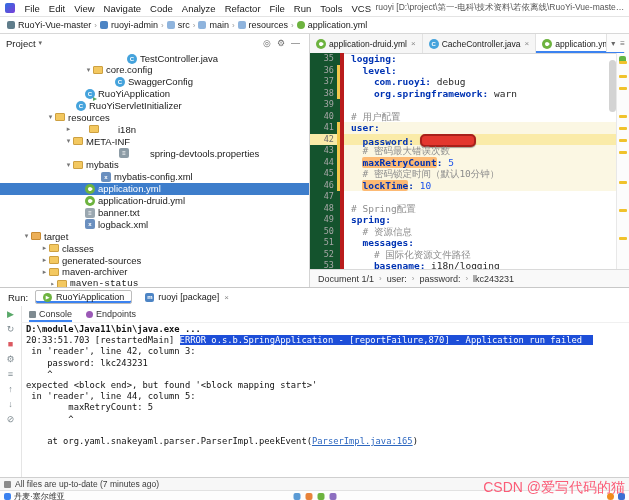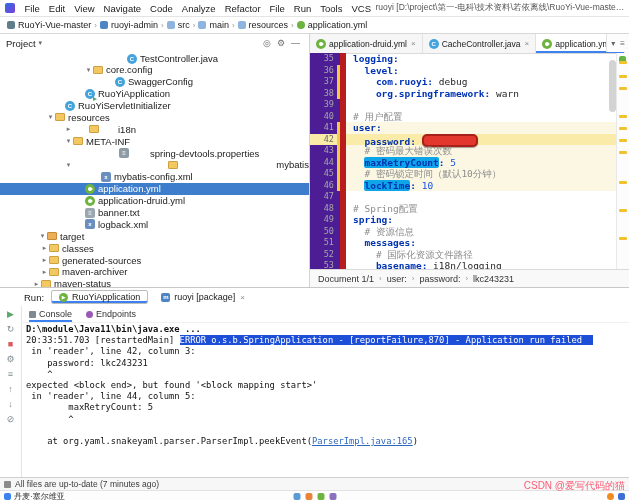--- a/index.html
+++ b/index.html
@@ -41,43 +41,43 @@
   .ic-props{background:#8c9ba5}
   
   .editor{position:absolute;top:34px;left:310px;right:0;height:253px;background:#fff;overflow:hidden}
   .etabs{position:absolute;top:0;left:0;right:0;height:19px;display:flex;align-items:stretch;border-bottom:1px solid #d9d9d9;background:#fcfcfc;overflow:hidden}
   .etab{display:flex;align-items:center;gap:3px;padding:0 6px;border-right:1px solid #e2e2e2;font-size:8.5px;white-space:nowrap;background:#f6f6f6;cursor:pointer}
   .etab.active{background:#fff;box-shadow:inset 0 -2px 0 #3b82f0}
   .tclose{color:#8a8a8a;font-size:8px;margin-left:1px}
   .etab-icons{position:absolute;right:0;top:0;height:18px;display:flex;align-items:center;background:#fcfcfc;padding:0 4px;gap:5px;border-left:1px solid #e2e2e2}
   .etab-icons span{color:#666;font-size:8px;cursor:pointer}
   .codearea{position:absolute;top:19px;left:0;right:0;bottom:17px;display:flex;overflow:hidden;font-family:"DejaVu Sans Mono",monospace}
-  .gutter{width:30px;flex:0 0 auto;border-right:6px solid #b91c1c;position:relative;background:#4c1d95}
+  .gutter{width:30px;flex:0 0 auto;border-right:4px solid #b91c1c;position:relative;background:#14532d}
   .gl{height:11.5px;line-height:11.5px;text-align:right;padding-right:6px;font-size:8.5px;color:#a7a7a7}
   .gl.bg-cur{background:#faeba8;color:#6d6d6d}
   .chgbar{position:absolute;right:0;width:3px;background:#f2c94c}
   .lines{flex:1;position:relative;overflow:hidden}
   .cl{height:11.5px;line-height:11.5px;font-size:9.5px;white-space:pre;padding-left:7px;color:#1f1f1f}
   .cl.bg-chg{background:#fbf7e3}
   .cl.bg-cur{background:#faeba8}
   .k{color:#0033b3;font-weight:bold}
   .v{color:#1f1f1f}
   .n{color:#1750eb}
   .c{color:#8c8c8c}
-  .hk{color:#0033b3;font-weight:bold;background:#0ea5e9;border-radius:2px}
+  .hk{color:#0033b3;font-weight:bold;background:#fdba74;border-radius:2px}
   .red-box{display:inline-block;width:52px;height:9px;background:#e3372e;border:2px solid #a8201a;border-radius:5px;vertical-align:-2px;box-shadow:0 1px 1px rgba(0,0,0,.35)}
   .stripe{position:absolute;top:19px;right:0;bottom:17px;width:12px;border-left:1px solid #e8e8e8;background:#fcfcfc}
   .stripe .ok{position:absolute;top:3px;left:2px;width:7px;height:7px;background:#62b543;border-radius:2px}
   .smark{position:absolute;left:2px;width:8px;height:3px;background:#f0c22c;border-radius:1px}
   .sthumb{position:absolute;top:26px;right:13px;width:7px;height:52px;background:rgba(80,80,80,.25);border-radius:4px;cursor:pointer}
   .crumbs{position:absolute;left:0;right:0;bottom:0;height:17px;border-top:1px solid #dadada;background:#f9f9f9;display:flex;align-items:center;font-size:9px;padding-left:8px;gap:5px;color:#333;white-space:nowrap}
   .csep{color:#999;font-size:8px}
   
   .runpanel{position:absolute;top:287px;left:0;right:0;height:190px;border-top:1px solid #c8c8c8;background:#fff;overflow:hidden}
-  .run-head{height:18px;display:flex;align-items:center;padding-left:24px;gap:7px;font-size:9.5px}
+  .run-head{height:18px;display:flex;align-items:center;padding-left:8px;gap:7px;font-size:9.5px}
   .rchip{display:flex;align-items:center;gap:4px;padding:1px 7px;font-size:9px;border-radius:2px;cursor:pointer;white-space:nowrap}
   .rchip.active{background:#fff;border:1px solid #bdbdbd;box-shadow:inset 0 -2px 0 #3b82f0}
   .ric-spring-run{width:9px;height:9px;border-radius:50%;background:#6db33f;display:inline-flex;align-items:center;justify-content:center;color:#fff;font-size:5px}
   .ric-maven{width:9px;height:9px;border-radius:2px;background:#4c84c4;display:inline-flex;align-items:center;justify-content:center;color:#fff;font-size:6px;font-weight:bold}
   .run-toolbar{position:absolute;top:18px;left:0;bottom:0;width:21px;border-right:1px solid #e5e5e5;display:flex;flex-direction:column;align-items:center;padding-top:3px;gap:4px}
   .rtb{font-size:9px;line-height:11px;cursor:pointer}
   .run-tabs{position:absolute;top:18px;left:21px;right:0;height:16px;display:flex;align-items:center;padding-left:8px;gap:14px;font-size:9px;border-bottom:1px solid #f0f0f0}
   .rtab{display:flex;align-items:center;gap:3px;cursor:pointer;color:#333;height:100%}
   .rtab.active{box-shadow:inset 0 -2px 0 #3b82f0}
   .rtab-ic{width:7px;height:7px;border-radius:1px;background:#7f8b91}
@@ -89,21 +89,21 @@
   .crow .lnk{color:#2e68c0;text-decoration:underline;cursor:pointer}
   
   .statusbar{position:absolute;top:477px;left:0;right:0;height:12px;border-top:1px solid #cfcfcf;display:flex;align-items:center;font-size:8.5px;color:#3b3b3b;padding-left:4px;gap:4px;background:#f7f7f7}
   .sb-ic{width:7px;height:7px;background:#8b8b8b;border-radius:1px}
   .taskbar{position:absolute;top:490px;left:0;right:0;height:10px;background:#fdfdfd;border-top:1px solid #e2e2e2;display:flex;align-items:center;font-size:8px;padding:0 4px;color:#333}
   .tb-widget{display:flex;align-items:center;gap:3px;white-space:nowrap}
   .tb-wic{width:7px;height:7px;border-radius:2px;background:#3b82f0}
   .tb-center{position:absolute;left:50%;transform:translateX(-50%);display:flex;gap:5px}
   .tb-right{margin-left:auto;display:flex;gap:4px}
   .tb-ic{width:7px;height:7px;border-radius:2px}
-  .watermark{position:absolute;right:4px;top:479px;font-size:10px;color:#fb5c77;z-index:5}
+  .watermark{position:absolute;right:4px;top:479px;font-size:14px;color:#fb5c77;z-index:5}
 </style>
 </head>
 <body>
 
 <div class="app">
 
   <div class="menubar">
     <span class="appicon"></span>
     <span id="menu-items" style="display:flex">
         <span class="mi">File</span>
@@ -178,21 +178,21 @@
         <div class="trow" style="padding-left: 106px;">
           <span class="tarrow"></span>
           <span class="ic ic-class">C</span>
           <span class="tlabel">SwaggerConfig</span>
         </div>
         <div class="trow" style="padding-left: 76px;">
           <span class="tarrow"></span>
           <span class="ic ic-class-run">C</span>
           <span class="tlabel">RuoYiApplication</span>
         </div>
-        <div class="trow" style="padding-left: 36px; margin-left: 20px;">
+        <div class="trow" style="padding-left: 67px;">
           <span class="tarrow"></span>
           <span class="ic ic-class">C</span>
           <span class="tlabel">RuoYiServletInitializer</span>
         </div>
         <div class="trow" style="padding-left: 46px;">
           <span class="tarrow">▾</span>
           <span class="ic ic-folder-res"></span>
           <span class="tlabel">resources</span>
         </div>
         <div class="trow" style="padding-left: 64px; gap: 16px;">
@@ -203,21 +203,21 @@
         <div class="trow" style="padding-left: 64px;">
           <span class="tarrow">▾</span>
           <span class="ic ic-folder"></span>
           <span class="tlabel">META-INF</span>
         </div>
         <div class="trow" style="padding-left: 92px; gap: 18px;">
           <span class="tarrow"></span>
           <span class="ic ic-props">≡</span>
           <span class="tlabel">spring-devtools.properties</span>
         </div>
-        <div class="trow" style="padding-left: 64px; justify-content: space-between;">
+        <div class="trow" style="padding-left: 64px;">
           <span class="tarrow">▾</span>
           <span class="ic ic-folder"></span>
           <span class="tlabel">mybatis</span>
         </div>
         <div class="trow" style="padding-left: 92px;">
           <span class="tarrow"></span>
           <span class="ic ic-xml">x</span>
           <span class="tlabel">mybatis-config.xml</span>
         </div>
         <div class="trow sel" style="padding-left: 76px;">
@@ -233,41 +233,41 @@
         <div class="trow" style="padding-left: 76px;">
           <span class="tarrow"></span>
           <span class="ic ic-txt">≡</span>
           <span class="tlabel">banner.txt</span>
         </div>
         <div class="trow" style="padding-left: 76px;">
           <span class="tarrow"></span>
           <span class="ic ic-xml">x</span>
           <span class="tlabel">logback.xml</span>
         </div>
-        <div class="trow" style="padding-left: 38px;">
+        <div class="trow" style="padding-left: 22px;">
           <span class="tarrow">▾</span>
           <span class="ic ic-folder-target"></span>
           <span class="tlabel">target</span>
         </div>
         <div class="trow" style="padding-left: 40px;">
           <span class="tarrow">▸</span>
           <span class="ic ic-folder"></span>
           <span class="tlabel">classes</span>
         </div>
         <div class="trow" style="padding-left: 40px;">
           <span class="tarrow">▸</span>
           <span class="ic ic-folder"></span>
           <span class="tlabel">generated-sources</span>
         </div>
         <div class="trow" style="padding-left: 40px;">
           <span class="tarrow">▸</span>
           <span class="ic ic-folder"></span>
           <span class="tlabel">maven-archiver</span>
         </div>
-        <div class="trow" style="padding-left: 32px;">
+        <div class="trow" style="padding-left: 48px; font-family: Liberation Mono, monospace;">
           <span class="tarrow">▸</span>
           <span class="ic ic-folder"></span>
           <span class="tlabel">maven-status</span>
         </div>
       </div>
   </div>
 
   <div class="editor">
     <div class="etabs" id="etabs">
         <div class="etab">

